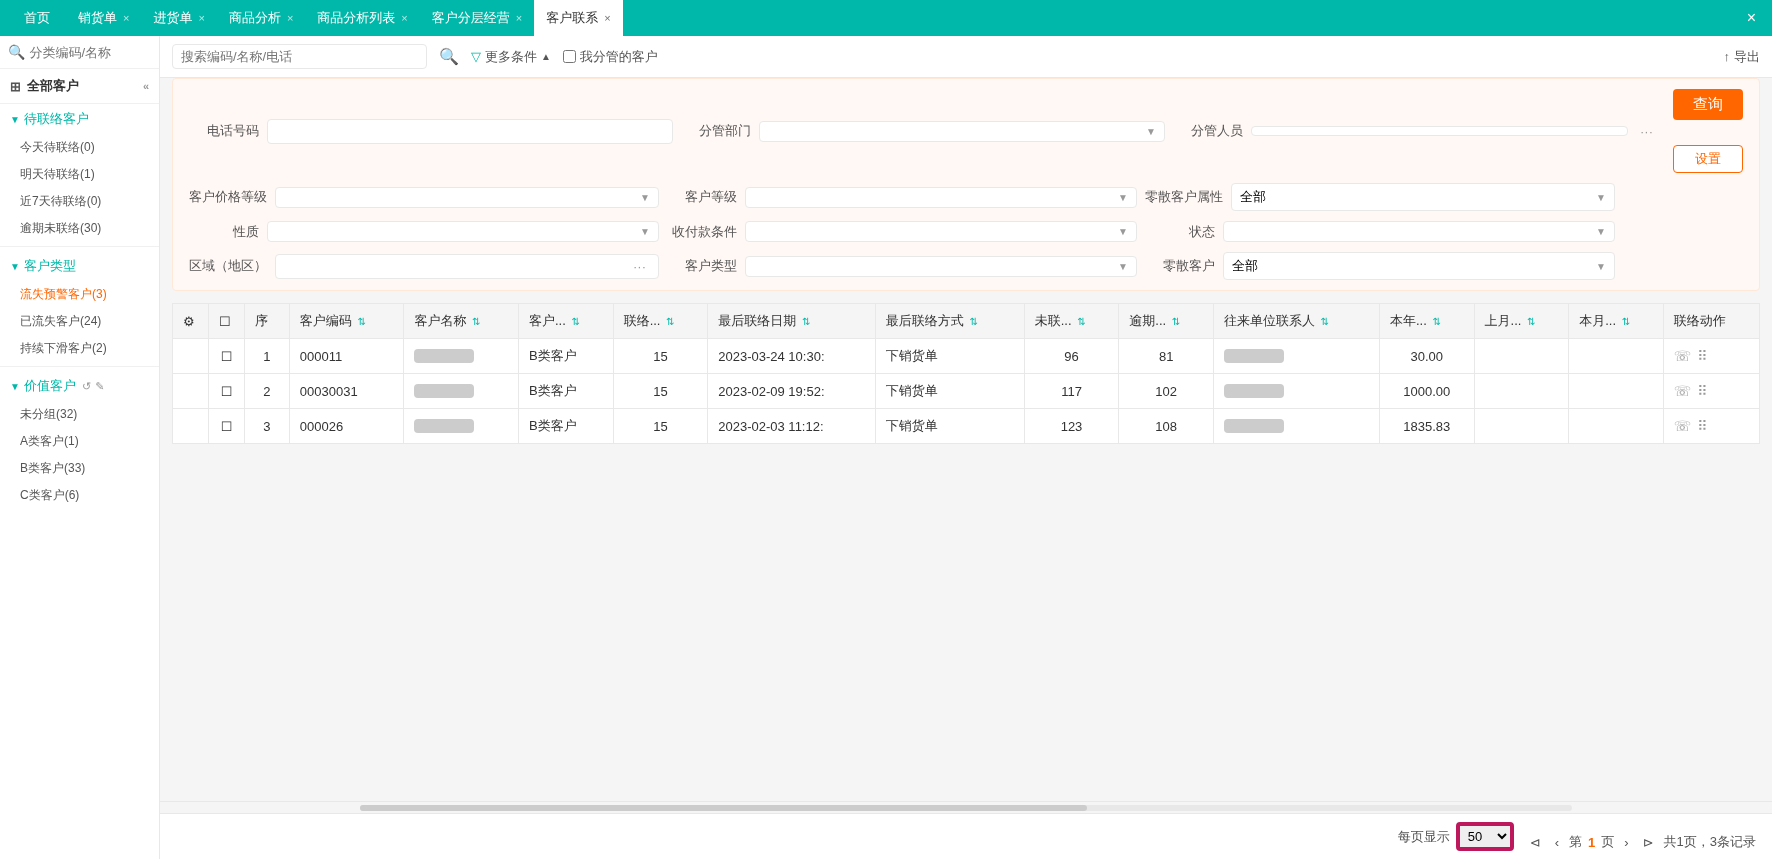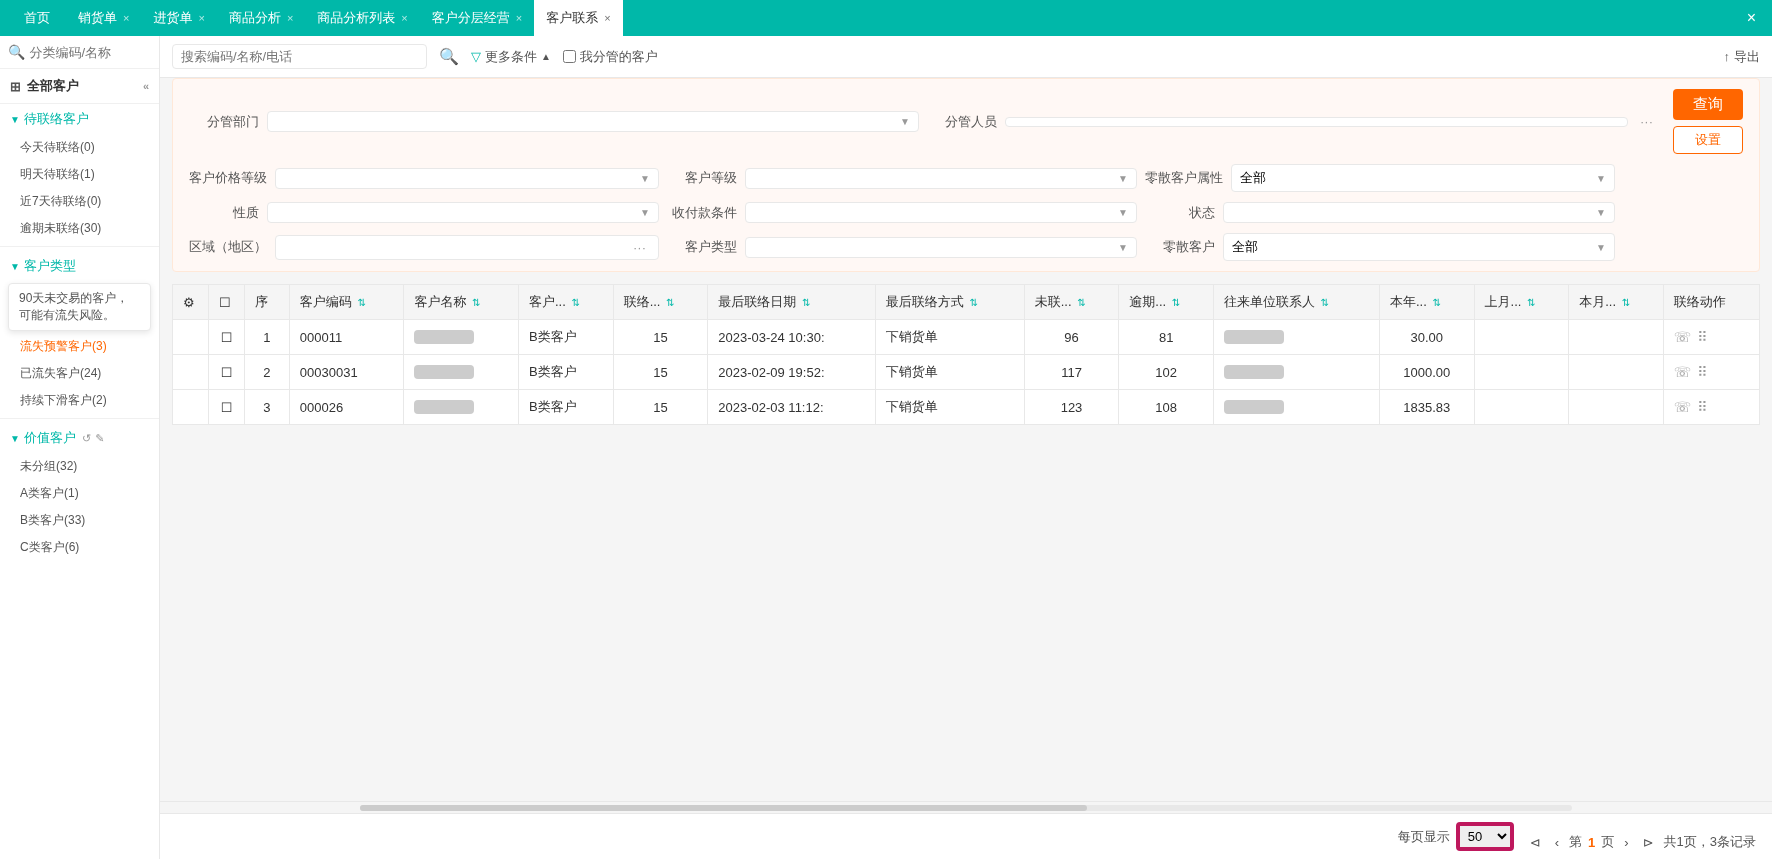--- a/index.html
+++ b/index.html
@@ -260,20 +260,21 @@
     }
     .settings-btn {
       background: white;
       color: #ff6600;
       border: 1px solid #ff6600;
       border-radius: 4px;
       padding: 4px 12px;
       cursor: pointer;
       font-size: 13px;
       white-space: nowrap;
+      margin-top: 19px;
     }
     .btn-group {
       display: flex;
       flex-direction: column;
       gap: 6px;
       margin-left: 8px;
     }
 
     
     .table-area {
@@ -438,21 +439,20 @@
     <div class="sidebar-item">明天待联络(1)</div>
     <div class="sidebar-item">近7天待联络(0)</div>
     <div class="sidebar-item">逾期未联络(30)</div>
 
     <div class="sidebar-divider"></div>
 
     <div class="sidebar-group-title">
       <span class="arrow">▼</span>
       <span>客户类型</span>
     </div>
-    <div class="tooltip-box">90天未交易的客户，可能有流失风险。</div>
     <div class="sidebar-item active">流失预警客户(3)</div>
     <div class="sidebar-item">已流失客户(24)</div>
     <div class="sidebar-item">持续下滑客户(2)</div>
 
     <div class="sidebar-divider"></div>
 
     <div class="sidebar-group-title">
       <span class="arrow">▼</span>
       <span>价值客户</span>
       <span style="margin-left:6px;font-size:11px;color:#999;">↺</span>
@@ -481,20 +481,24 @@
       <div class="spacer"></div>
       <div class="export-btn">
         <span>↑</span>
         <span>导出</span>
       </div>
     </div>
 
     <div class="advanced-filter">
 
       <div class="filter-row">
+        <div class="filter-field">
+          <span class="filter-label">电话号码</span>
+          <input class="filter-input" type="text" style="">
+        </div>
         <div class="filter-field">
           <span class="filter-label">分管部门</span>
           <div class="filter-select">
             <span></span>
             <span class="arrow">▼</span>
           </div>
         </div>
         <div class="filter-field">
           <span class="filter-label">分管人员</span>
           <div class="filter-select">

